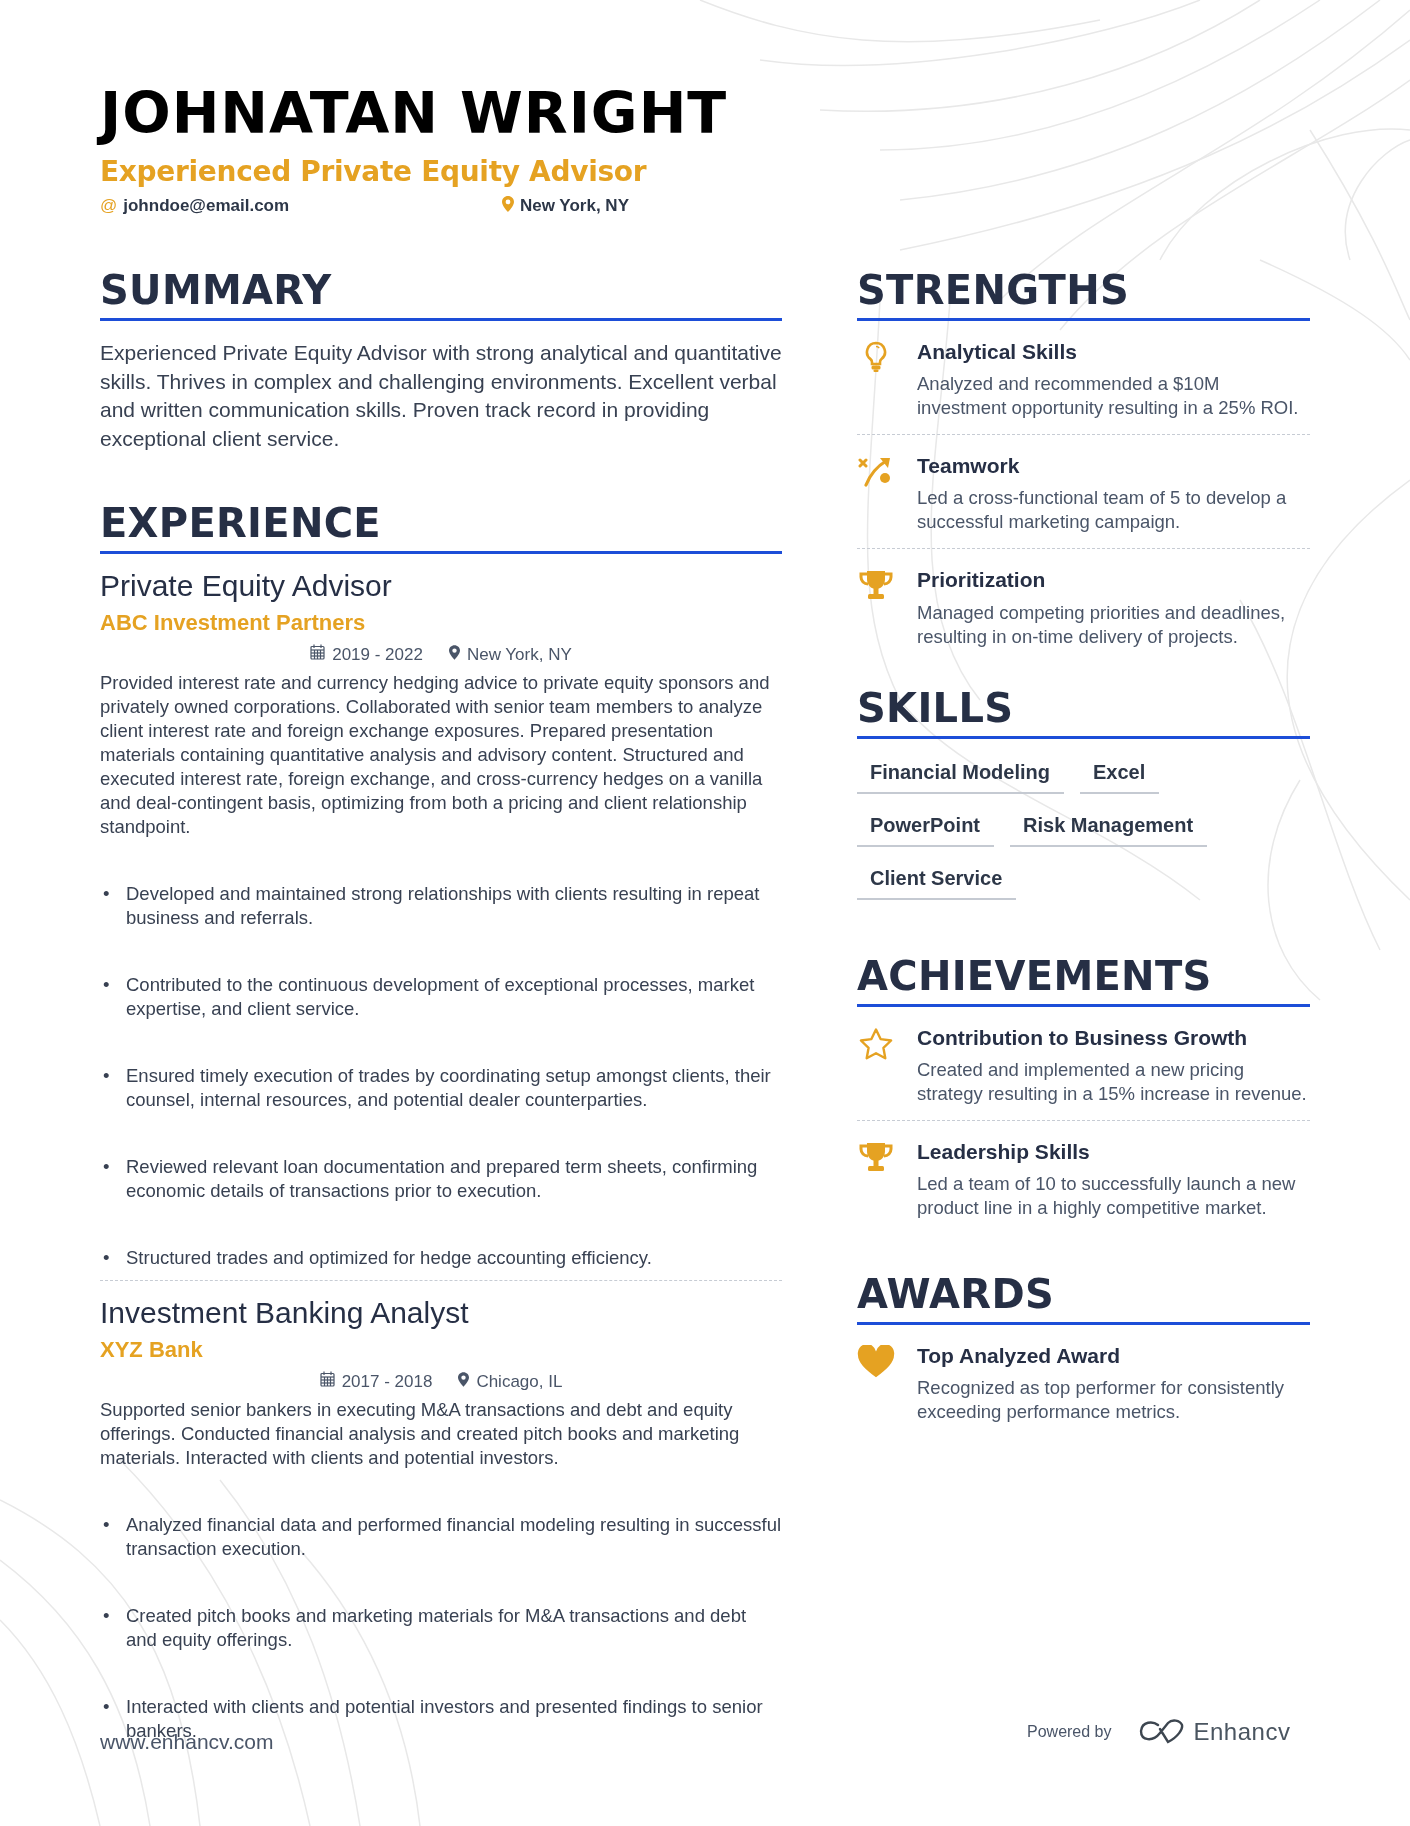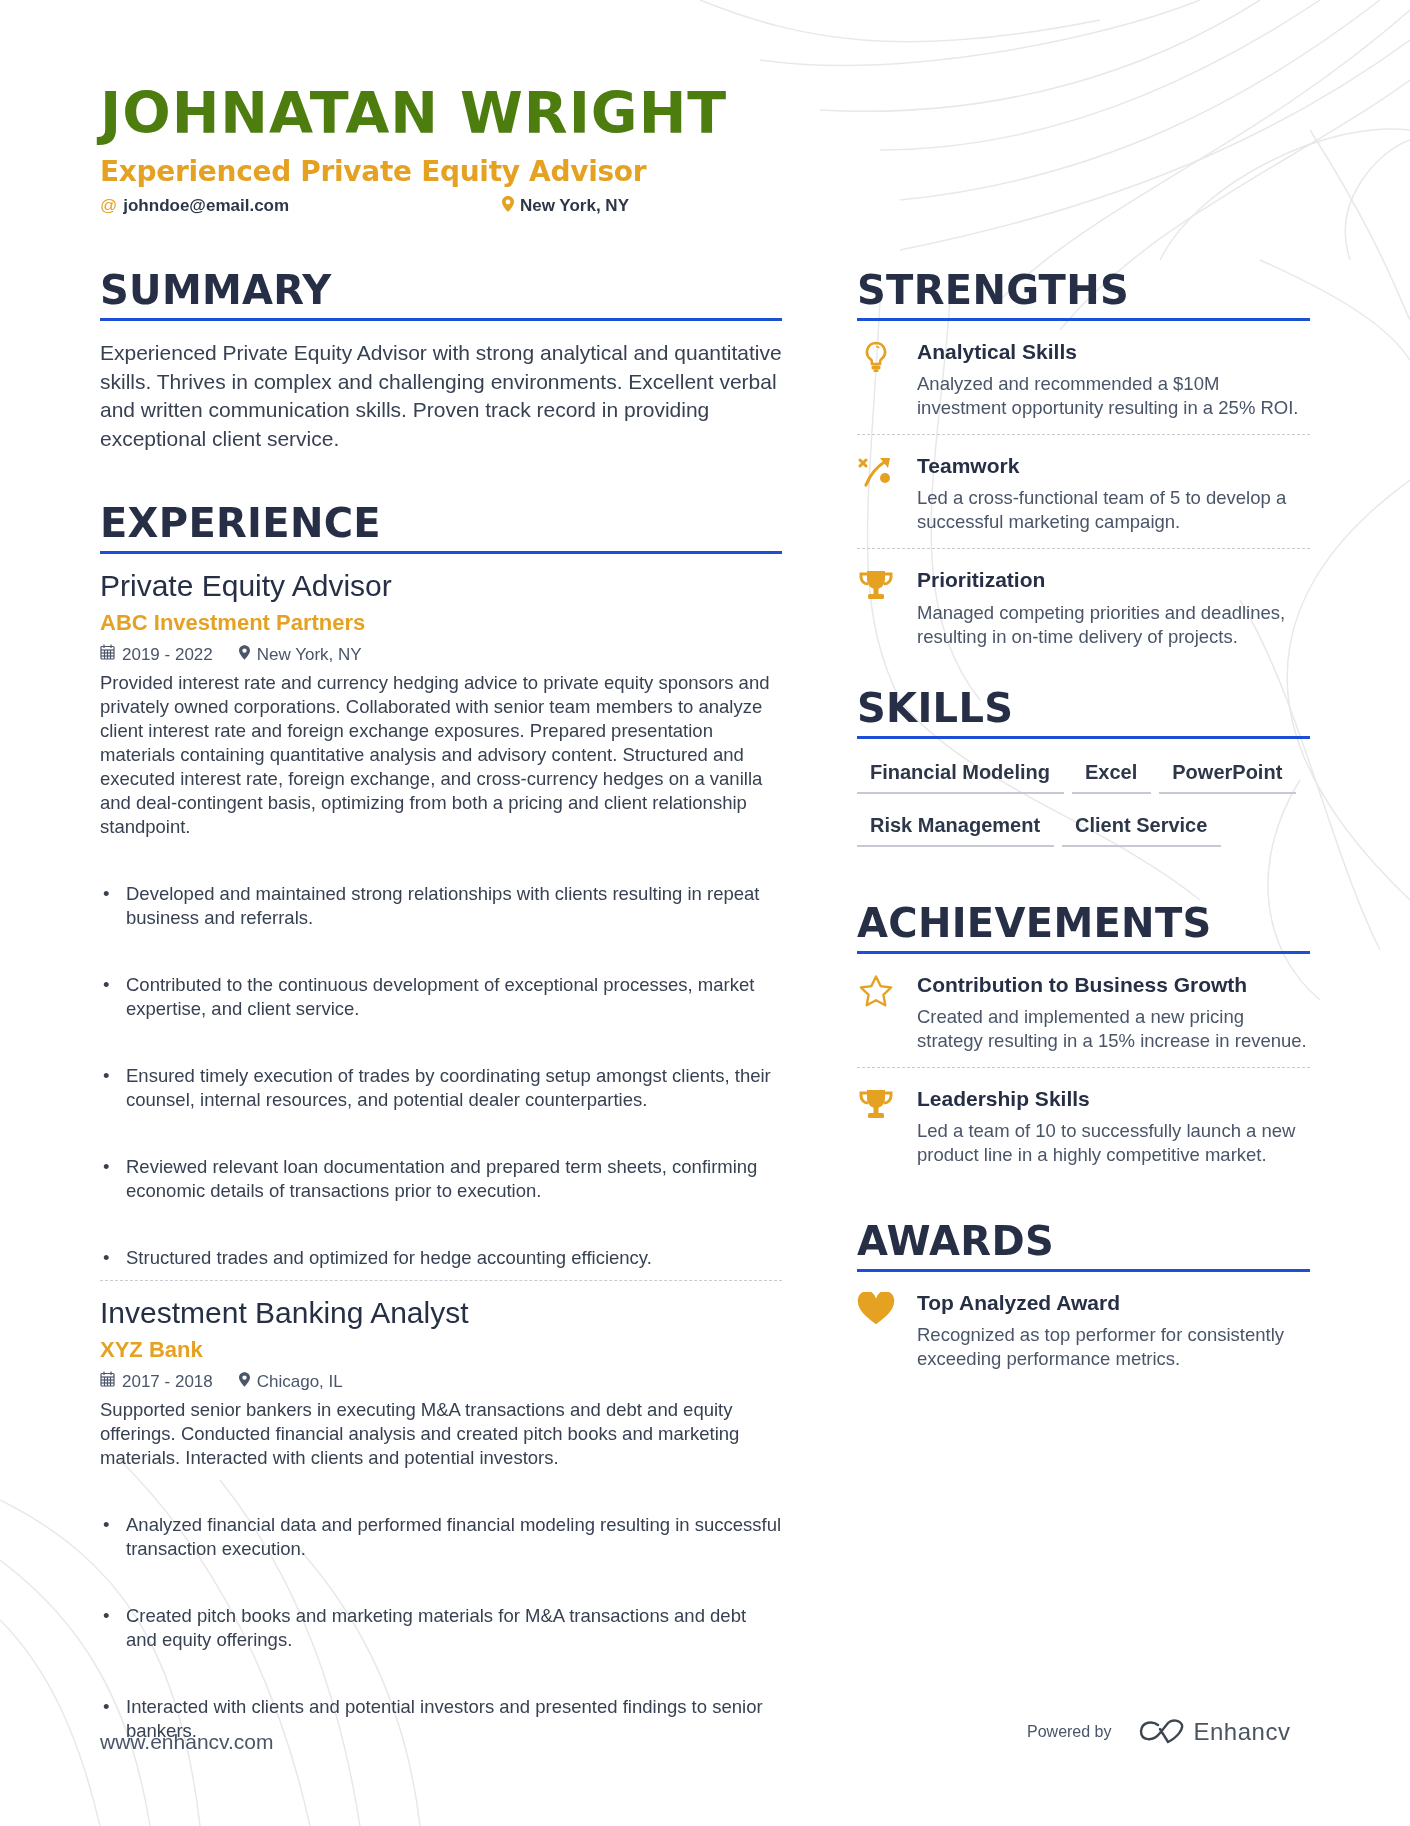--- a/index.html
+++ b/index.html
@@ -2,54 +2,54 @@
 <html><head>
 <meta charset="utf-8">
 <style>
   * { box-sizing: border-box; margin: 0; padding: 0; }
   html, body { width: 1410px; height: 1826px; background: #ffffff; overflow: hidden; }
   body { position: relative; font-family: "Liberation Sans", "DejaVu Sans", sans-serif; color: #2d3748; }
   .bg-deco { position: absolute; left: 0; top: 0; width: 1410px; height: 1826px; pointer-events: none; z-index: 0; }
   .page { position: relative; z-index: 1; }
 
   .header { position: absolute; left: 100px; top: 82px; width: 700px; }
-  .name { font-family: "DejaVu Sans", sans-serif; font-weight: bold; font-size: 57px; letter-spacing: 1px; color: #4d7c0f; line-height: 1.1; }
+  .name { font-family: "DejaVu Sans", sans-serif; font-weight: bold; font-size: 57px; letter-spacing: 1px; color: #000000; line-height: 1.1; }
   .title { font-family: "DejaVu Sans", sans-serif; font-weight: bold; font-size: 28px; color: #e5a222; margin-top: 10px; letter-spacing: -0.3px; }
   .contacts { position: relative; height: 26px; margin-top: 8px; font-size: 17px; font-weight: bold; color: #2d3748; }
   .contact { position: absolute; top: 0; display: flex; align-items: center; gap: 6px; }
   .contact .ic { color: #e5a222; font-weight: normal; font-size: 17px; }
 
   .col-left { position: absolute; left: 100px; top: 270px; width: 682px; }
   .col-right { position: absolute; left: 857px; top: 270px; width: 453px; }
 
   .section-title { font-family: "DejaVu Sans", sans-serif; font-weight: bold; font-size: 40px; color: #262f45; line-height: 1; padding-bottom: 8px; border-bottom: 3px solid #1d4ed8; letter-spacing: 0.3px; }
 
   .summary { font-size: 21px; line-height: 28.5px; color: #384152; margin-top: 18px; }
 
   .exp-section { margin-top: 50px; }
   .job { padding: 14px 0 10px 0; }
   .job + .job { border-top: 1px dashed #c7ccd4; }
   .job-role { font-size: 30px; color: #262f45; line-height: 1.2; }
   .job-company { font-size: 22px; font-weight: bold; color: #e5a222; margin-top: 6px; }
-  .job-meta { display: flex; gap: 26px; font-size: 17px; color: #4a5568; margin-top: 8px; align-items: center; }
+  .job-meta { display: flex; gap: 26px; font-size: 17px; color: #4a5568; margin-top: 8px; align-items: center; justify-content: center; }
   .meta-item { display: flex; align-items: center; gap: 7px; }
   .job-desc { font-size: 18.5px; line-height: 24px; color: #384152; margin-top: 6px; }
   .job-bullets { list-style: none; margin-top: 3px; }
   .job-bullets li { position: relative; padding-left: 26px; font-size: 18.5px; line-height: 24px; color: #384152; margin-top: 43px; }
   .job-bullets li::before { content: "•"; position: absolute; left: 3px; top: 0; color: #384152; }
 
   .item { display: flex; gap: 22px; padding: 18px 0 14px 0; }
   .item + .item { border-top: 1px dashed #c7ccd4; }
   .item-icon { width: 38px; flex: 0 0 38px; display: flex; justify-content: center; padding-top: 2px; }
   .item-body { flex: 1; }
   .item-title { font-size: 21px; font-weight: bold; color: #262f45; line-height: 1.2; }
   .item-desc { font-size: 18.5px; line-height: 24px; color: #4a5568; margin-top: 8px; }
 
   .right-section { margin-top: 52px; }
-  .skills { display: flex; flex-wrap: wrap; gap: 20px 8px; margin-top: 22px; }
+  .skills { display: flex; flex-wrap: wrap; gap: 20px 16px; margin-top: 22px; }
   .skill { font-size: 20px; font-weight: bold; color: #2d3748; padding: 0 14px 8px 13px; border-bottom: 2px solid #c5cad2; }
 
   .footer-left { position: absolute; left: 100px; top: 1730px; font-size: 21px; color: #4a5568; }
   .footer-right { position: absolute; left: 1027px; top: 1718px; display: flex; align-items: center; gap: 26px; font-size: 16px; color: #4a5568; }
   .brand { display: flex; align-items: center; gap: 8px; font-size: 24px; color: #4a5560; letter-spacing: 0.5px; }
 </style>
 </head>
 <body>
 
 <svg class="bg-deco" viewBox="0 0 1410 1826" fill="none" stroke="#e8e8e8" stroke-width="1.5">

